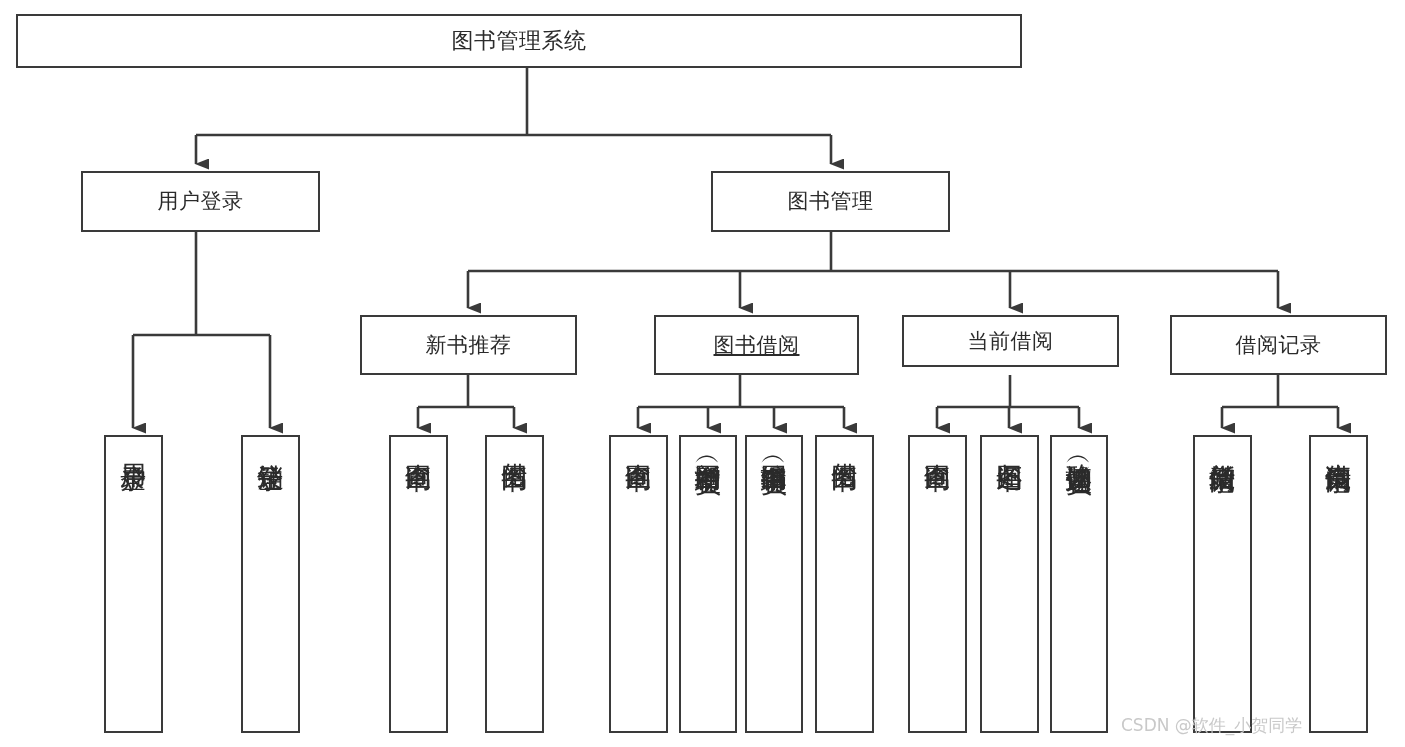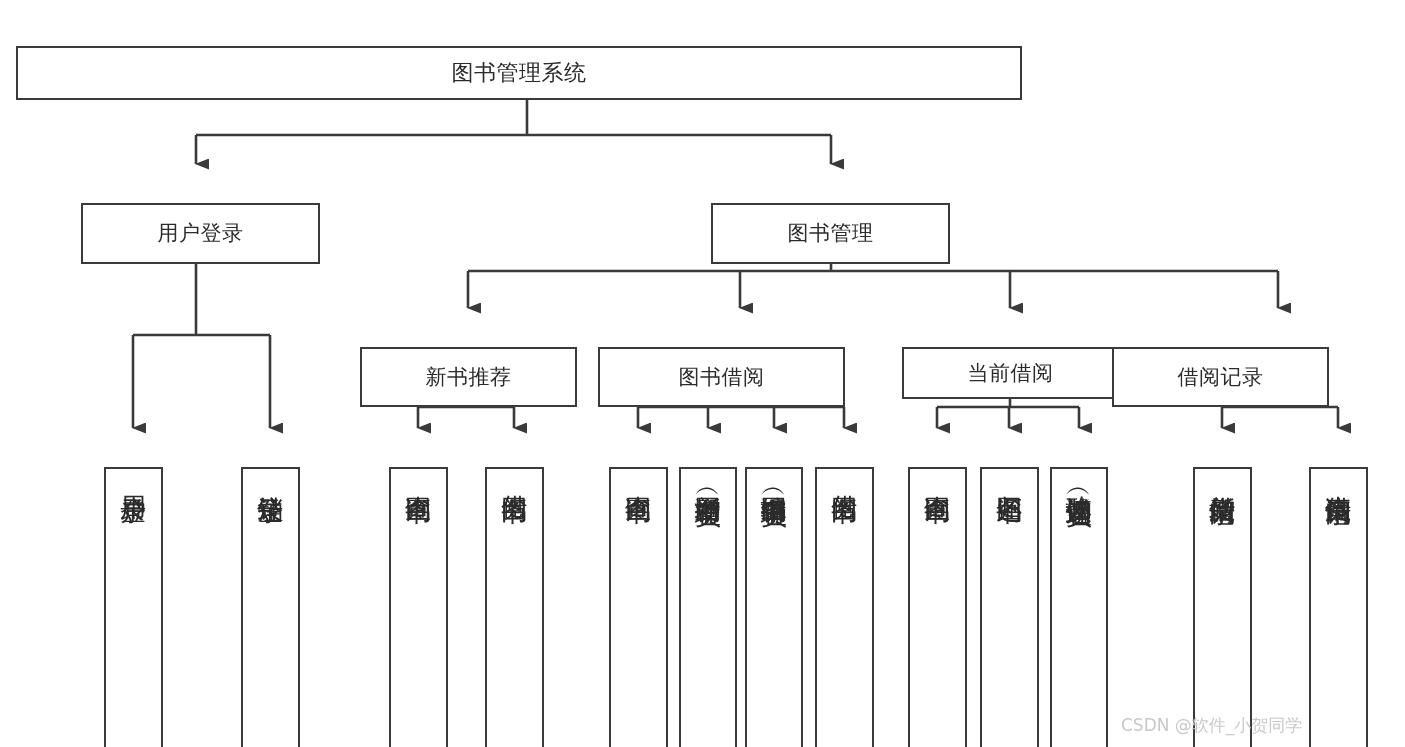--- a/index.html
+++ b/index.html
@@ -29,21 +29,20 @@
   .node {
     position: absolute;
     box-sizing: border-box;
     border: 2px solid #3a3a3a;
     background: #ffffff;
     display: flex;
     align-items: center;
     justify-content: center;
     color: #2b2b2b;
     z-index: 2;
-    margin-top: 32px;
   }
   .node .lbl {
     display: block;
     text-align: center;
     line-height: 1.05;
     letter-spacing: 0.5px;
   }
   
   .node.h .lbl {
     font-size: 21px;
@@ -142,27 +141,27 @@
   <div class="node h" style="left:81px; top:171px; width:239px; height:61px;">
     <span class="lbl">用户登录</span>
   </div>
   <div class="node h" style="left:711px; top:171px; width:239px; height:61px;">
     <span class="lbl">图书管理</span>
   </div>
 
   <div class="node h" style="left:360px; top:315px; width:217px; height:60px;">
     <span class="lbl">新书推荐</span>
   </div>
-  <div class="node h" style="left:598px; top:315px; width:247px; height:60px;">
+  <div class="node h" style="left:654px; top:315px; width:205px; height:60px;text-decoration:underline;">
     <span class="lbl">图书借阅</span>
   </div>
   <div class="node h" style="left:902px; top:315px; width:217px; height:52px;">
     <span class="lbl">当前借阅</span>
   </div>
-  <div class="node h" style="left:1112px; top:315px; width:217px; height:60px;">
+  <div class="node h" style="left:1170px; top:315px; width:217px; height:60px;">
     <span class="lbl">借阅记录</span>
   </div>
 
   <div class="node v" style="left:104px; top:435px; width:59px; height:298px;">
     <span class="lbl">用户登录</span>
   </div>
   <div class="node v" style="left:241px; top:435px; width:59px; height:298px;">
     <span class="lbl">注销登录</span>
   </div>
 

